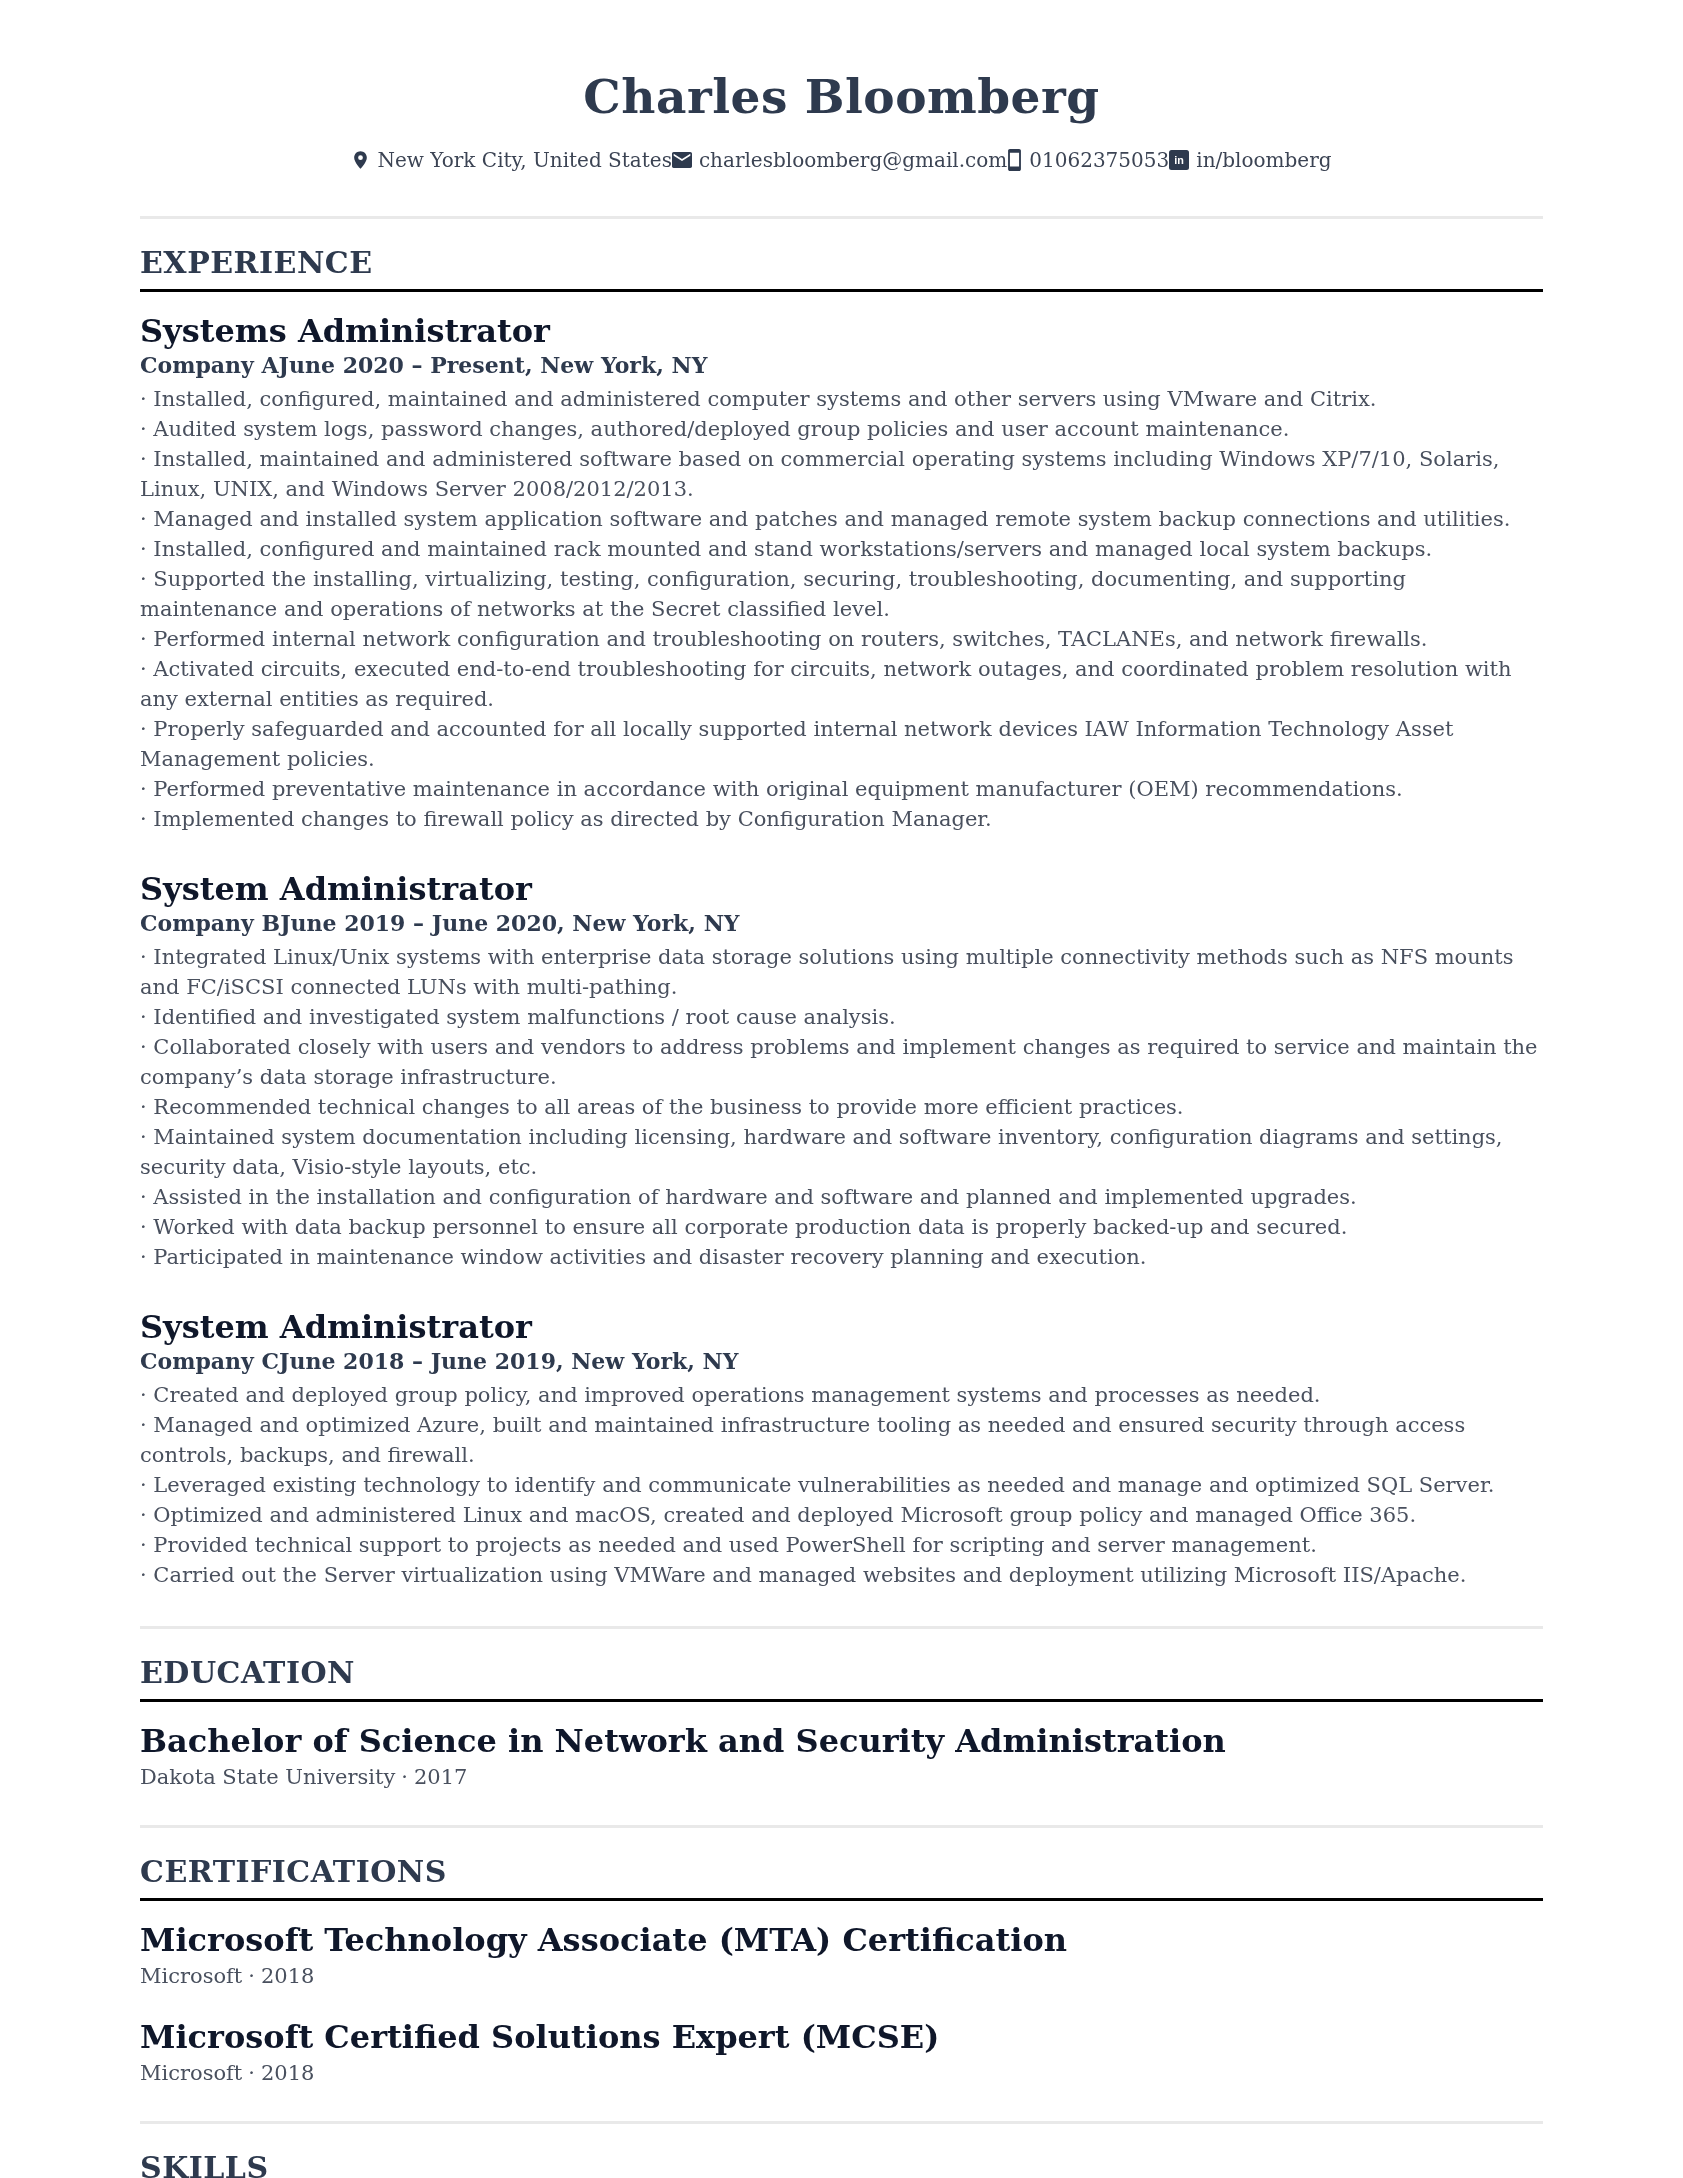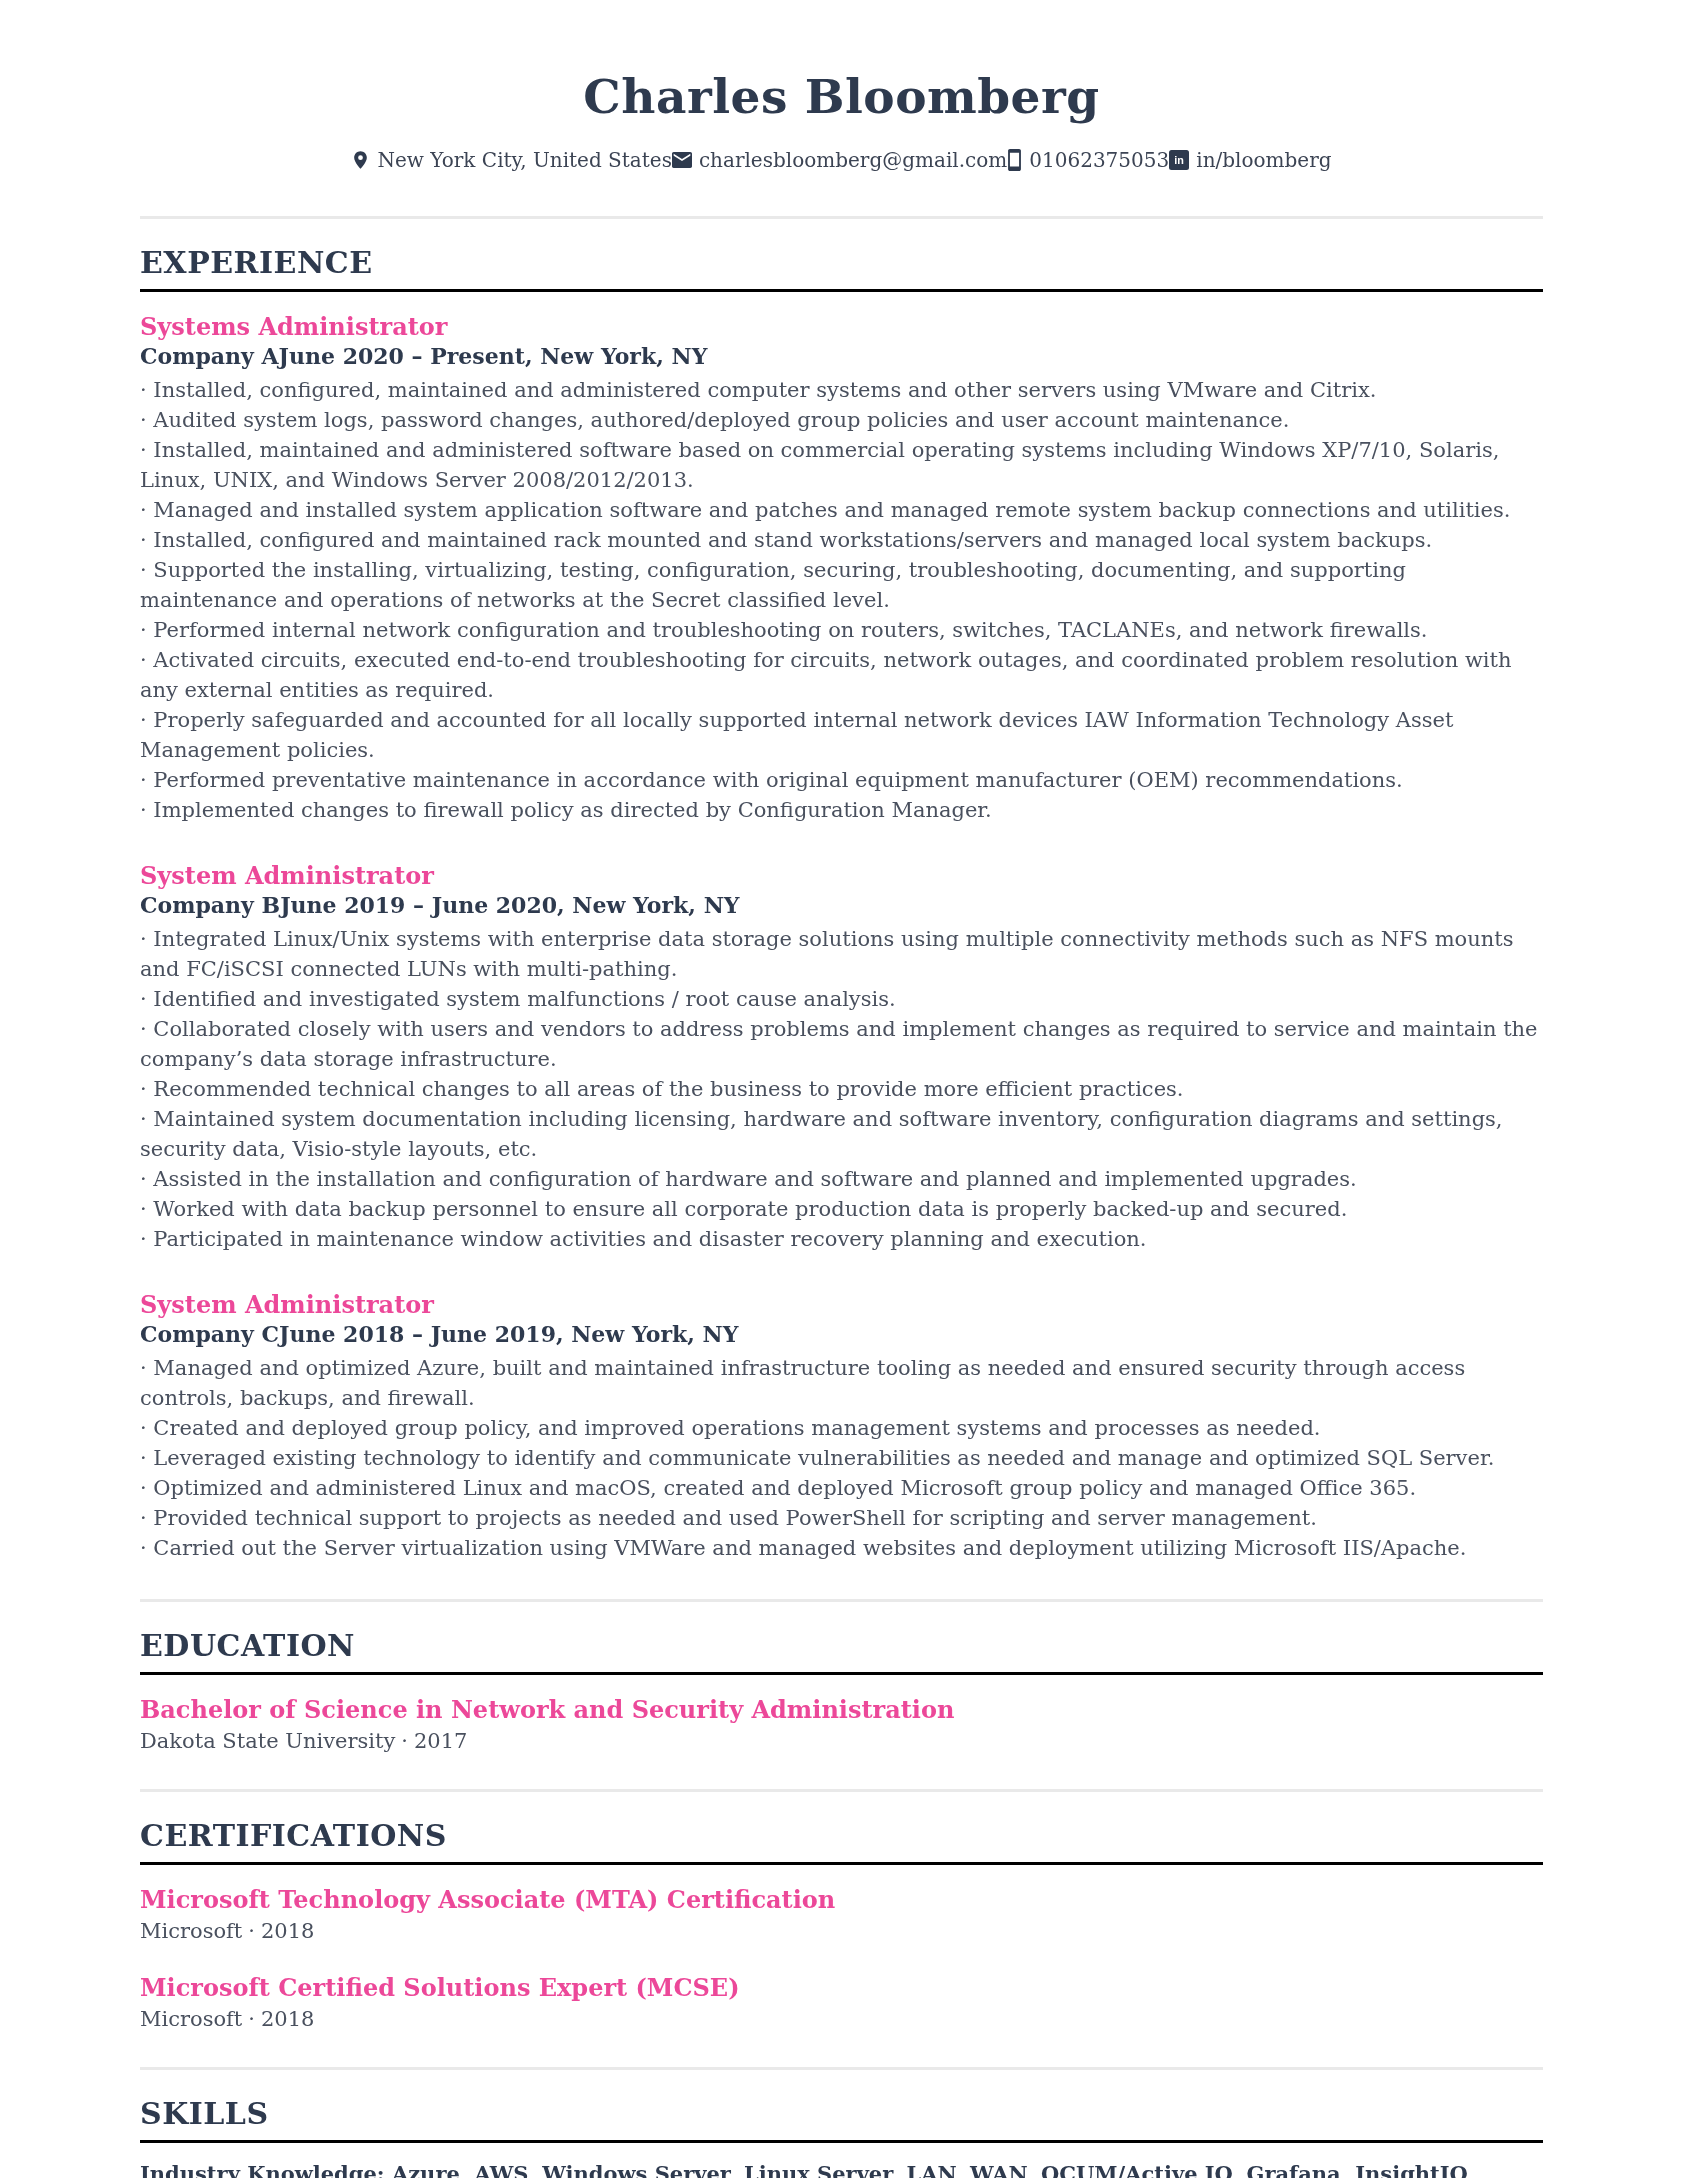--- a/index.html
+++ b/index.html
@@ -51,23 +51,23 @@
     letter-spacing: 0.5px;
     margin-top: 26px;
     padding-bottom: 9px;
     border-bottom: 3px solid #000000;
   }
 
   
   .job { margin-top: 20px; }
   .job + .job { margin-top: 36px; }
   .job h3, .entry h3 {
-    font-size: 24px;
-    font-weight: bold;
-    color: #ec4899;
+    font-size: 32px;
+    font-weight: bold;
+    color: #0f172a;
   }
   .jobmeta {
     display: flex;
     justify-content: flex-start;
     align-items: baseline;
     margin-top: 2px;
   }
   .jobmeta .company, .jobmeta .dates {
     font-size: 22px;
     font-weight: bold;
@@ -178,22 +178,22 @@
               <div class="bullet">Participated in maintenance window activities and disaster recovery planning and execution.</div>
             </div>
           </article>
           <article class="job">
             <h3>System Administrator</h3>
             <div class="jobmeta">
               <span class="company">Company C</span>
               <span class="dates">June 2018 – June 2019, New York, NY</span>
             </div>
             <div class="bullets">
+              <div class="bullet">Created and deployed group policy, and improved operations management systems and processes as needed.</div>
               <div class="bullet">Managed and optimized Azure, built and maintained infrastructure tooling as needed and ensured security through access controls, backups, and firewall.</div>
-              <div class="bullet">Created and deployed group policy, and improved operations management systems and processes as needed.</div>
               <div class="bullet">Leveraged existing technology to identify and communicate vulnerabilities as needed and manage and optimized SQL Server.</div>
               <div class="bullet">Optimized and administered Linux and macOS, created and deployed Microsoft group policy and managed Office 365.</div>
               <div class="bullet">Provided technical support to projects as needed and used PowerShell for scripting and server management.</div>
               <div class="bullet">Carried out the Server virtualization using VMWare and managed websites and deployment utilizing Microsoft IIS/Apache.</div>
             </div>
           </article>
         </div>
     </section>
 
     <div class="divider" style="margin-left:0;margin-right:0;"></div>

